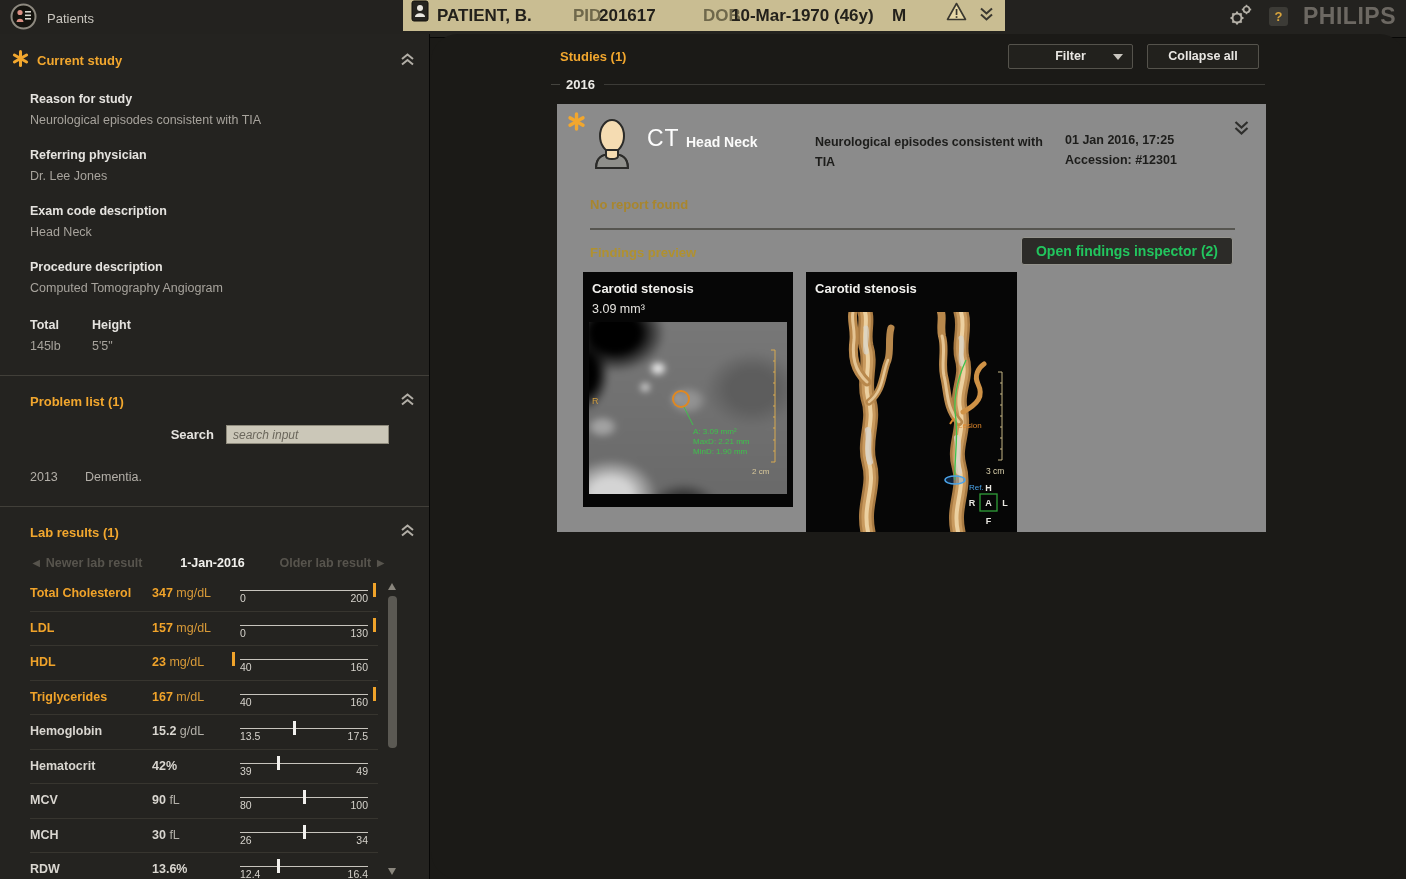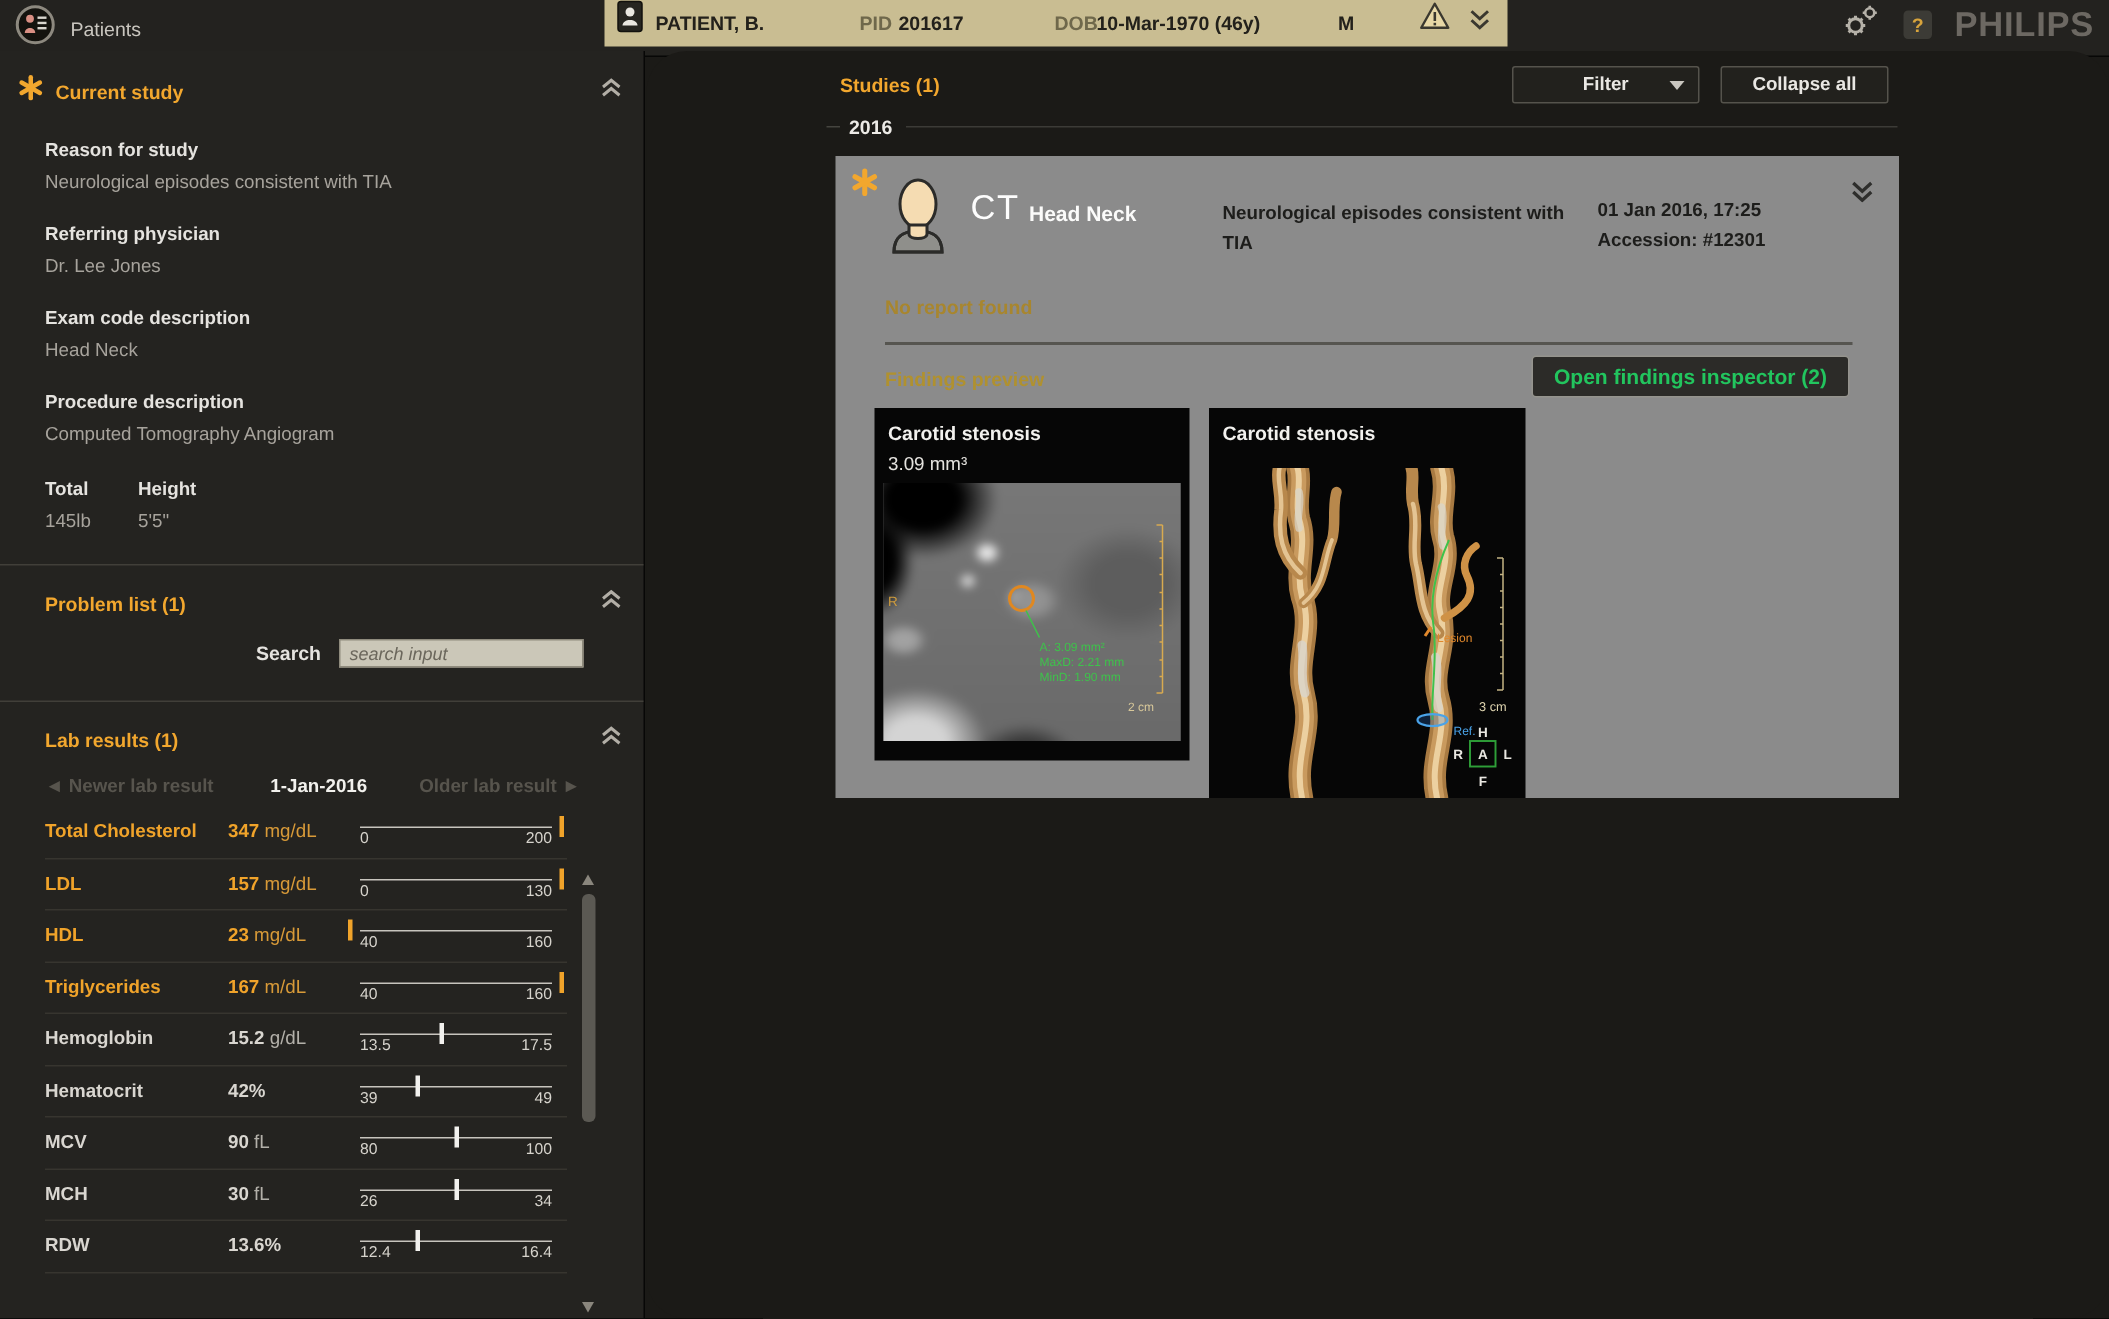--- a/index.html
+++ b/index.html
@@ -5,21 +5,21 @@
   * { margin:0; padding:0; box-sizing:border-box; }
   html,body { background:#000; }
   body { font-family:"Liberation Sans", sans-serif; }
   #root { position:relative; width:1406px; height:879px; background:#1b1a17; overflow:hidden; }
 
   
   #topbar { position:absolute; top:0; left:0; right:0; height:38px; background:#23221f; border-bottom:1px solid #070706; }
   .patients-tab { position:absolute; left:10px; top:3px; display:flex; align-items:center; gap:10px; cursor:pointer; }
   .patients-tab .label { color:#c9c6bf; font-size:13px; }
   .banner { position:absolute; left:403px; top:0; width:602px; height:31px; background:#c9bd92; }
-  .banner span { position:absolute; top:0; line-height:31px; font-size:13px; }
+  .banner span { position:absolute; top:0; line-height:31px; font-size:17px; }
   .b-name { left:34px; color:#23211b; font-weight:bold; }
   .b-pid-label { left:170px; color:#6f684b; font-weight:bold; }
   .b-pid { left:196px; color:#23211b; font-weight:bold; }
   .b-dob-label { left:300px; color:#6f684b; font-weight:bold; }
   .b-dob { left:328px; color:#23211b; font-weight:bold; }
   .b-sex { left:489px; color:#23211b; font-weight:bold; }
   .b-icon { position:absolute; left:8px; top:4px; }
   .b-warning { position:absolute; left:543px; top:6px; cursor:pointer; }
   .b-chevron { position:absolute; left:576px; top:9px; cursor:pointer; }
   .top-right { position:absolute; right:10px; top:0; height:33px; display:flex; align-items:center; gap:15px; }
@@ -258,20 +258,24 @@
           <path d="M2 11.5 L7.5 7 L13 11.5" fill="none" stroke="#b2aea6" stroke-width="2"></path>
         </svg>
       </span>
     </div>
 
     <div class="search-row">
       <label>Search</label>
       <input type="text" placeholder="search input" style="">
     </div>
 
+    <div class="problem-row">
+      <span class="year">2013</span>
+      <span>Dementia.</span>
+    </div>
 
     <div class="divider"></div>
 
     <div class="sec-header">
       <span class="sec-title" style="margin-left:18px;">Lab results (1)</span>
       <span class="collapse">
         <svg width="15" height="13" viewBox="0 0 15 13">
           <path d="M2 6 L7.5 1.5 L13 6" fill="none" stroke="#b2aea6" stroke-width="2"></path>
           <path d="M2 11.5 L7.5 7 L13 11.5" fill="none" stroke="#b2aea6" stroke-width="2"></path>
         </svg>

